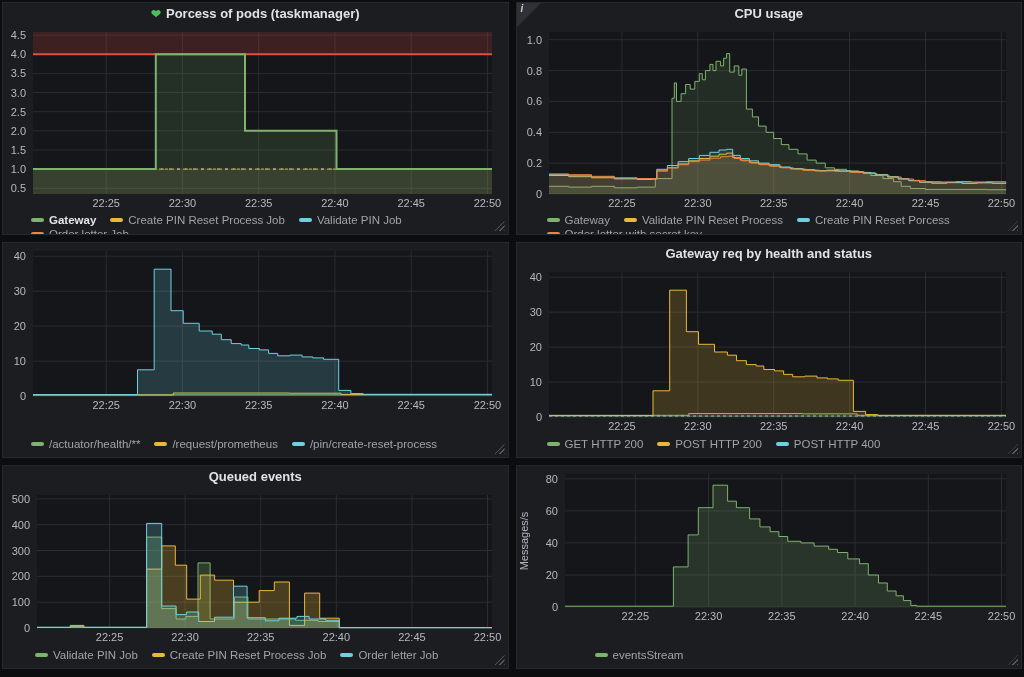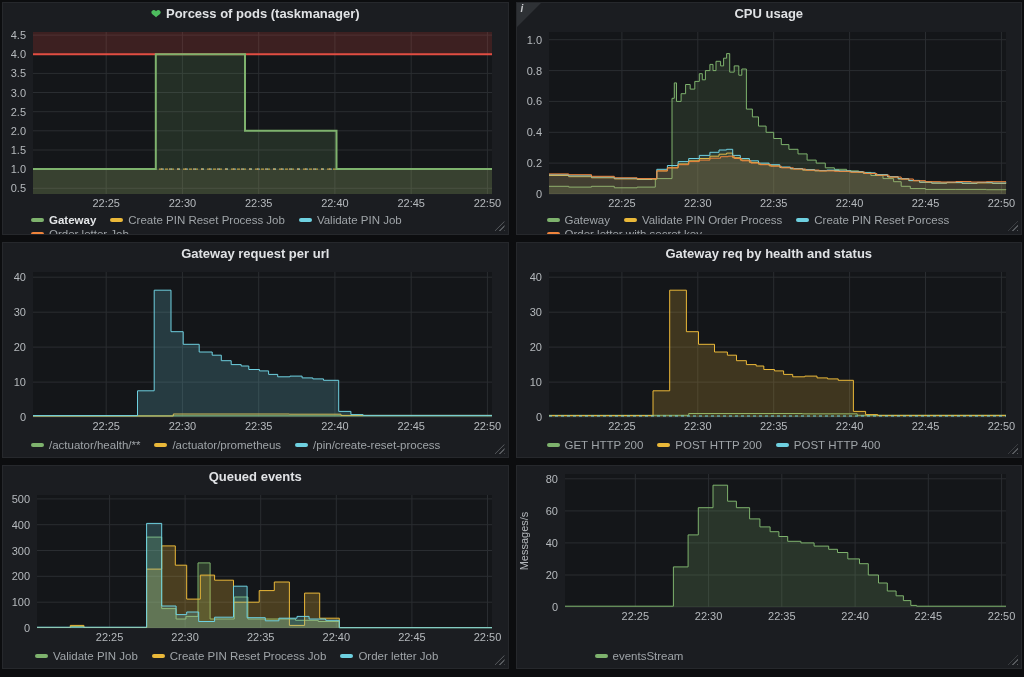--- a/index.html
+++ b/index.html
@@ -25,21 +25,21 @@
     display:flex; align-items:center; justify-content:center;
     font-size:13px; font-weight:bold; color:#e0e2e5;
     cursor:pointer; gap:5px;
   }
   .heart { color:#4dbd5e; font-size:12px; line-height:1; }
   .plot { flex:1 1 auto; position:relative; }
   .plot svg { display:block; }
   svg text { font-family:"Liberation Sans",sans-serif; font-size:11px; fill:#b5b9bd; }
   .legend {
     flex:0 0 auto;
-    display:flex; flex-wrap:wrap; align-items:flex-end;
+    display:flex; flex-wrap:wrap; align-items:center;
     padding:2px 8px 6px 30px;
     min-height:22px;
     column-gap:14px; row-gap:2px;
   }
   .li { display:inline-flex; align-items:center; gap:5px; font-size:11.5px; color:#9fa4a8; cursor:pointer; white-space:nowrap; }
   .li .dash { width:13px; height:4px; border-radius:2px; display:inline-block; }
   .li.hl { color:#e4e6e8; font-weight:bold; }
   .resize {
     position:absolute; right:3px; bottom:3px; width:10px; height:10px;
     clip-path:polygon(100% 0, 100% 100%, 0 100%);
@@ -176,38 +176,35 @@
           <text x="484.4" y="183" text-anchor="middle">22:50</text>
         </svg>
       </div>
     <div class="legend" style="padding-left: 30px;">
         <span class="li">
           <span class="dash" style="background: rgb(126, 178, 109);"></span>
           <span>Gateway</span>
         </span>
         <span class="li">
           <span class="dash" style="background: rgb(234, 184, 57);"></span>
-          <span>Validate PIN Order Process</span>
+          <span>Validate PIN Reset Process</span>
         </span>
         <span class="li">
           <span class="dash" style="background: rgb(110, 208, 224);"></span>
           <span>Create PIN Reset Porcess</span>
         </span>
         <span class="li">
           <span class="dash" style="background: rgb(239, 132, 60);"></span>
           <span>Order letter with secret key</span>
         </span>
       </div>
     <div class="resize"></div>
   </div>
 
   <div class="panel">
-    <div class="panel-title">
-      <span>Gateway request per url</span>
-    </div>
     <div class="plot">
         <svg width="505" height="171">
           <rect x="30" y="8" width="459" height="145" fill="#141619"></rect>
           <line x1="30" x2="489" y1="153.0" y2="153.0" stroke="#2a2d31"></line>
           <line x1="30" x2="489" y1="118.1" y2="118.1" stroke="#2a2d31"></line>
           <line x1="30" x2="489" y1="83.1" y2="83.1" stroke="#2a2d31"></line>
           <line x1="30" x2="489" y1="48.2" y2="48.2" stroke="#2a2d31"></line>
           <line x1="30" x2="489" y1="13.2" y2="13.2" stroke="#2a2d31"></line>
           <line x1="103.2" x2="103.2" y1="8" y2="153" stroke="#2a2d31"></line>
           <line x1="179.4" x2="179.4" y1="8" y2="153" stroke="#2a2d31"></line>
@@ -234,21 +231,21 @@
           <text x="484.4" y="166" text-anchor="middle">22:50</text>
         </svg>
       </div>
     <div class="legend" style="padding-left: 28px;">
         <span class="li">
           <span class="dash" style="background: rgb(126, 178, 109);"></span>
           <span>/actuator/health/**</span>
         </span>
         <span class="li">
           <span class="dash" style="background: rgb(234, 184, 57);"></span>
-          <span>/actuator/prometheus</span>
+          <span>/request/prometheus</span>
         </span>
         <span class="li">
           <span class="dash" style="background: rgb(110, 208, 224);"></span>
           <span>/pin/create-reset-process</span>
         </span>
       </div>
     <div class="resize"></div>
   </div>
 
   <div class="panel">

